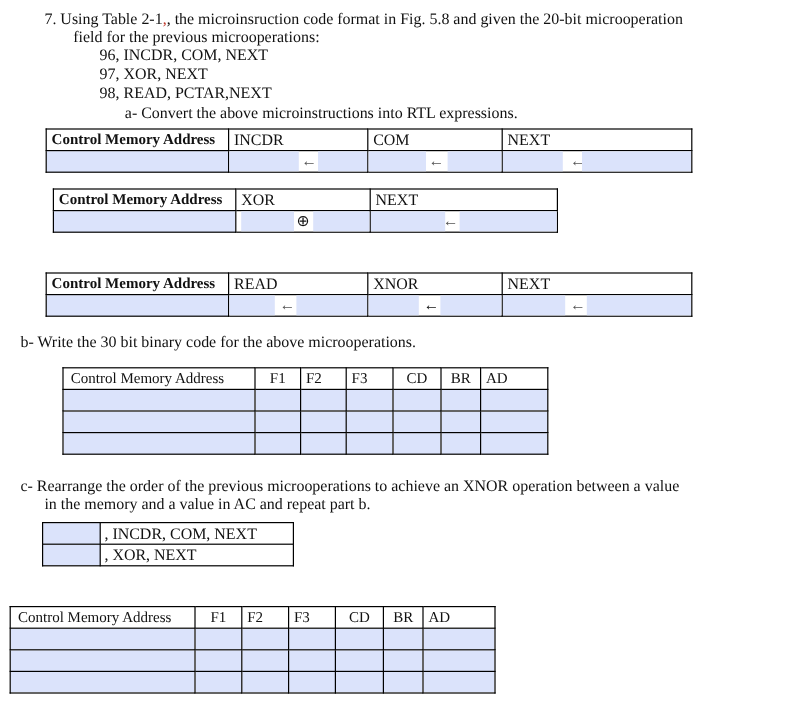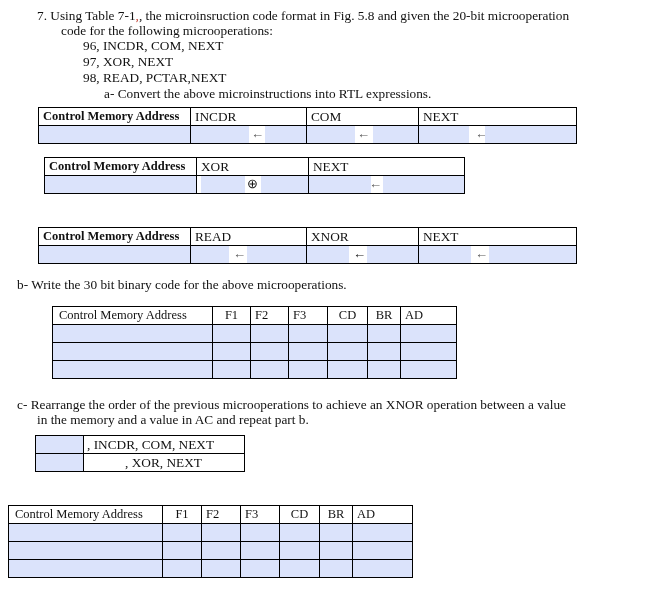--- a/index.html
+++ b/index.html
@@ -13,22 +13,22 @@
   td.fill { background:#dbe3fb; }
   .splitcell { position:relative; }
   .sub { position:absolute; top:0; bottom:0; background:#dbe3fb; }
   .sym { position:absolute; top:0; font-size:13px; color:#555; line-height:16px; }
   .redtxt { color:#c0392b; }
   td.center { text-align:center; }
 </style>
 </head>
 <body>
 
-<div class="abs" style="left:37px;top:8px;"><span>7. Using Table 7-1</span><span class="redtxt">,</span><span>, the microinsruction code format in Fig. 5.8 and given the 20-bit microoperation</span></div>
-<div class="abs" style="left:61px;top:23px;">code for the following microoperations:</div>
+<div class="abs" style="left:37px;top:8px;"><span>7. Using Table 2-1</span><span class="redtxt">,</span><span>, the microinsruction code format in Fig. 5.8 and given the 20-bit microoperation</span></div>
+<div class="abs" style="left:61px;top:23px;">field for the previous microoperations:</div>
 <div class="abs" style="left:83px;top:38px;">96, INCDR, COM, NEXT</div>
 <div class="abs" style="left:83px;top:54px;">97, XOR, NEXT</div>
 <div class="abs" style="left:83px;top:70px;">98, READ, PCTAR,NEXT</div>
 <div class="abs" style="left:104px;top:86px;">a-   Convert the above microinstructions into RTL expressions.</div>
 
 <table style="left:38px;top:107px;width:538px;">
   <colgroup>
       <col style="width:152px">
       <col style="width:116px">
       <col style="width:112px">
@@ -185,21 +185,21 @@
       <col style="width:48px">
       <col style="width:161px">
     </colgroup>
   <tbody>
       <tr>
     <td class="fill"></td>
     <td style="padding-left:3px;margin-top:25px;">, INCDR, COM, NEXT</td>
   </tr>
   <tr>
     <td class="fill"></td>
-    <td style="padding-left:3px;text-align:center;">, XOR, NEXT</td>
+    <td style="padding-left:3px;">, XOR, NEXT</td>
   </tr>
 </tbody>
   </table>
 
 <table style="left:8px;top:505px;width:404px;">
   <colgroup>
       <col style="width:154px">
       <col style="width:39px">
       <col style="width:39px">
       <col style="width:39px">

